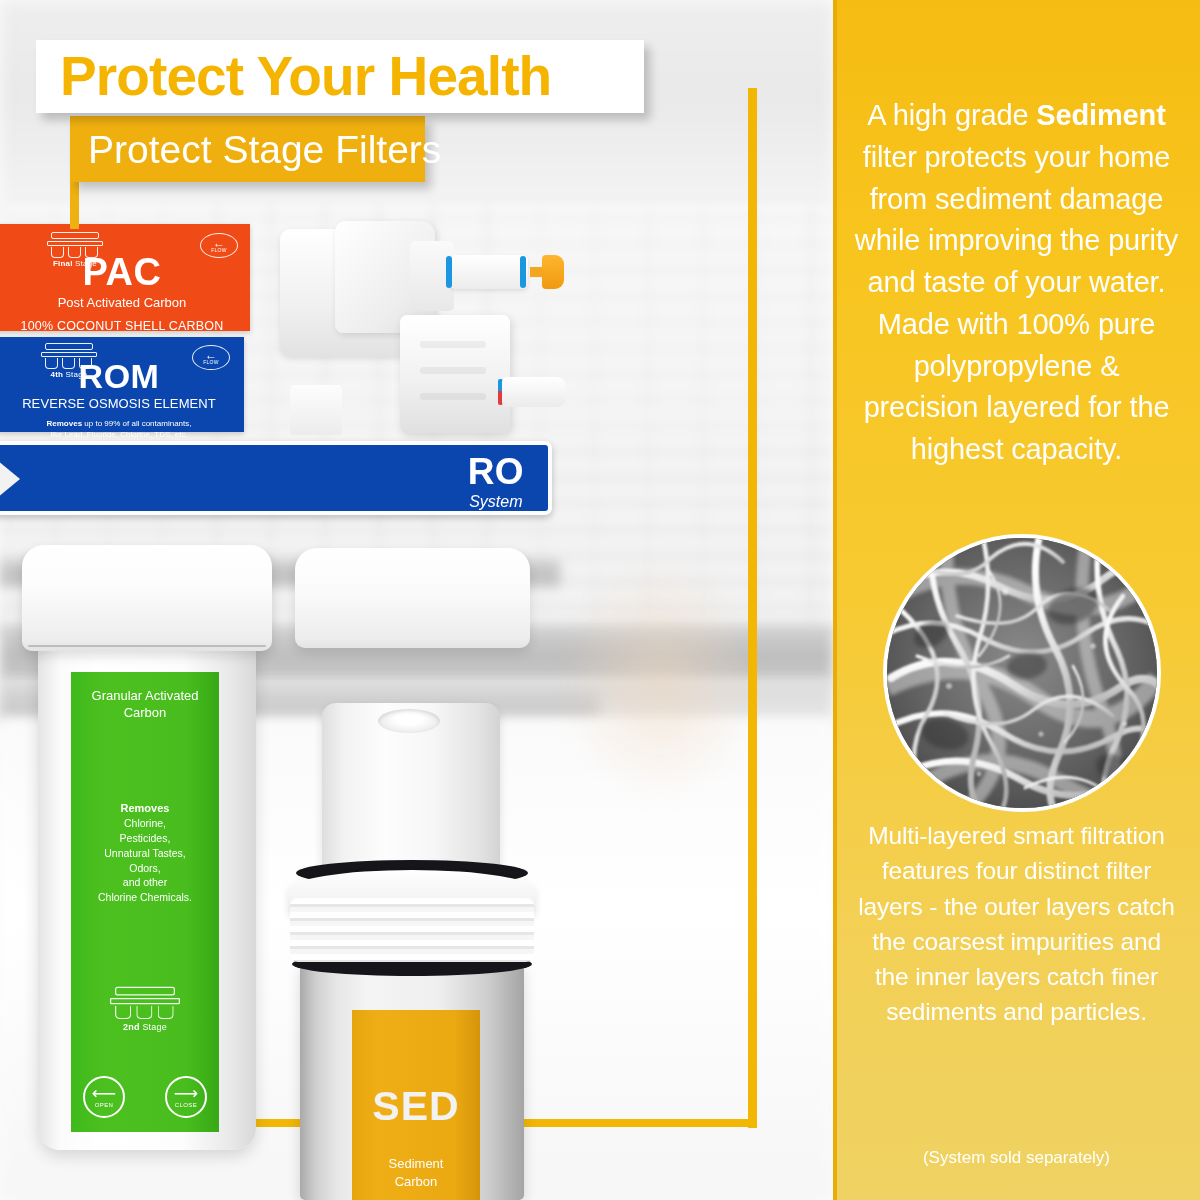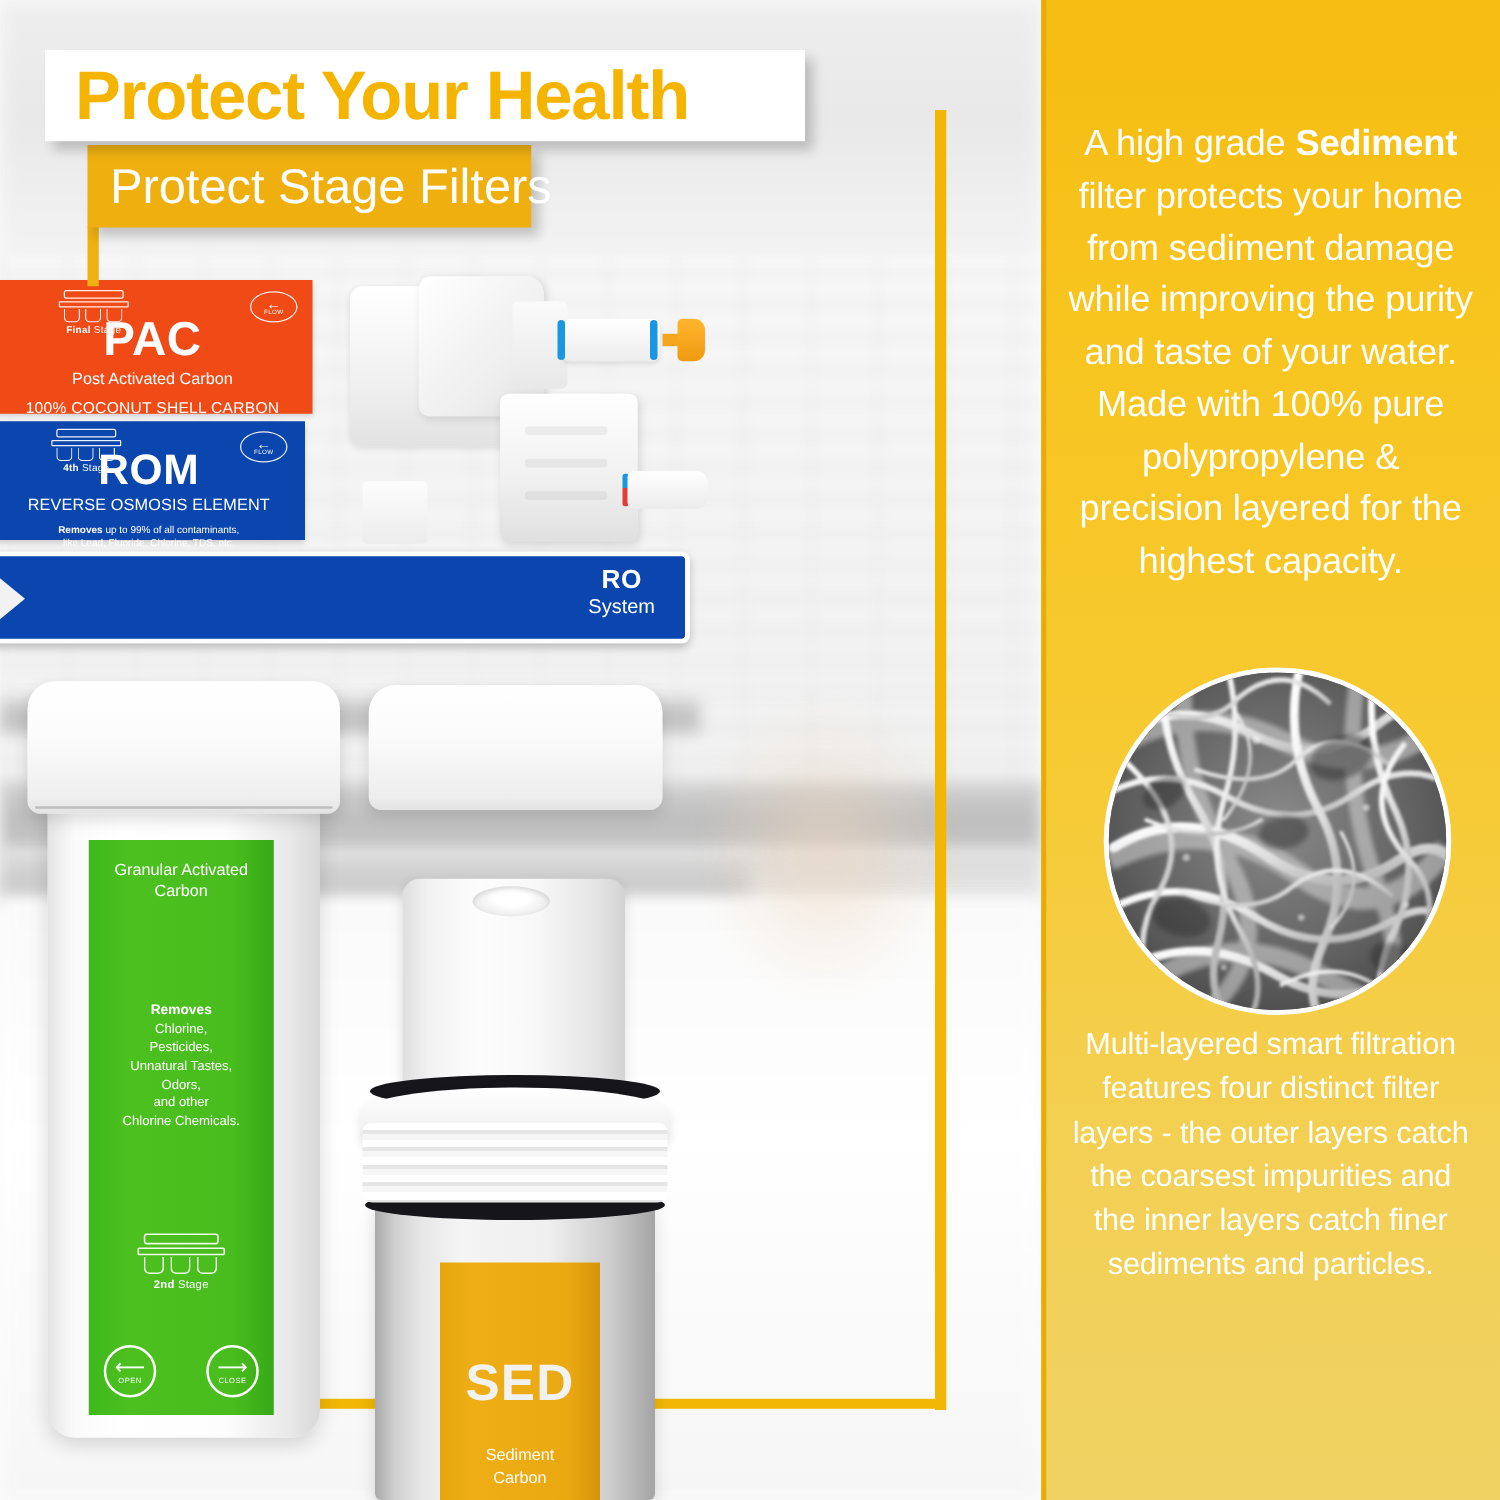--- a/index.html
+++ b/index.html
@@ -86,22 +86,22 @@
   .rom-fine { font-size:8px; margin-top:8px; line-height:1.35; }
   .rom-fine b { font-weight:700; }
 
   
   .ro-banner { position:absolute; left:-10px; top:441px; width:562px; height:74px; background:#0a46ae;
     border-radius:0 7px 7px 0; z-index:11; box-shadow:0 3px 7px rgba(0,0,0,.22);
     border:4px solid #fdfdfd; border-left:none; }
   .ro-chevron { position:absolute; left:-4px; top:6px; width:0; height:0;
     border-top:28px solid transparent; border-bottom:28px solid transparent; border-left:34px solid #f2f2f2; }
   .ro-text { position:absolute; right:24px; top:8px; text-align:center; color:#fff; }
-  .ro-big { font-size:21px; font-weight:700; line-height:1; letter-spacing:.4px; }
-  .ro-small { font-size:16px; font-weight:400; line-height:1.2; margin-top:2px; }
+  .ro-big { font-size:37px; font-weight:700; line-height:1; letter-spacing:.4px; }
+  .ro-small { font-size:16px; font-weight:400; line-height:1.2; margin-top:2px;font-style:italic; }
 
   
   .manifold { position:absolute; left:280px; top:215px; width:300px; height:240px; z-index:10; }
   .mf-tube { position:absolute; left:0; top:14px; width:145px; height:128px; border-radius:10px;
     background:linear-gradient(180deg,#ffffff,#f0f0f0 60%,#e2e2e2); box-shadow:0 2px 6px rgba(0,0,0,.10); }
   .mf-head { position:absolute; left:55px; top:6px; width:100px; height:112px; border-radius:10px 14px 10px 8px;
     background:linear-gradient(135deg,#ffffff,#ededed 70%,#dfdfdf); box-shadow:2px 2px 7px rgba(0,0,0,.12); }
   .mf-neck { position:absolute; left:130px; top:26px; width:44px; height:70px; border-radius:5px;
     background:linear-gradient(180deg,#fafafa,#e8e8e8); }
   .mf-body { position:absolute; left:120px; top:100px; width:110px; height:118px; border-radius:7px;
@@ -361,20 +361,21 @@
     <div class="headline-text">Protect Your Health</div>
   </div>
   <div class="subhead-box">
     <div class="subhead-text">Protect Stage Filters</div>
   </div>
 
   <div class="right-panel">
     <div class="right-edge"></div>
     <div class="rp-text para1"><span>A high grade </span><span class="bold">Sediment</span><span> filter protects your home from sediment damage while improving the purity and taste of your water. Made with 100% pure polypropylene &amp; precision layered for the highest capacity.</span></div>
     <div class="rp-text para2">Multi-layered smart filtration features four distinct filter layers - the outer layers catch the coarsest impurities and the inner layers catch finer sediments and particles.</div>
+    <div class="rp-text note">(System sold separately)</div>
   </div>
 
   <div class="micro-wrap">
     <div class="micro">
       <svg viewBox="0 0 270 270" preserveAspectRatio="none">
         <defs>
           <radialGradient id="bg" cx="50%" cy="45%" r="72%">
             <stop offset="0%" stop-color="#8a8a8a"></stop>
             <stop offset="55%" stop-color="#636363"></stop>
             <stop offset="100%" stop-color="#3c3c3c"></stop>

